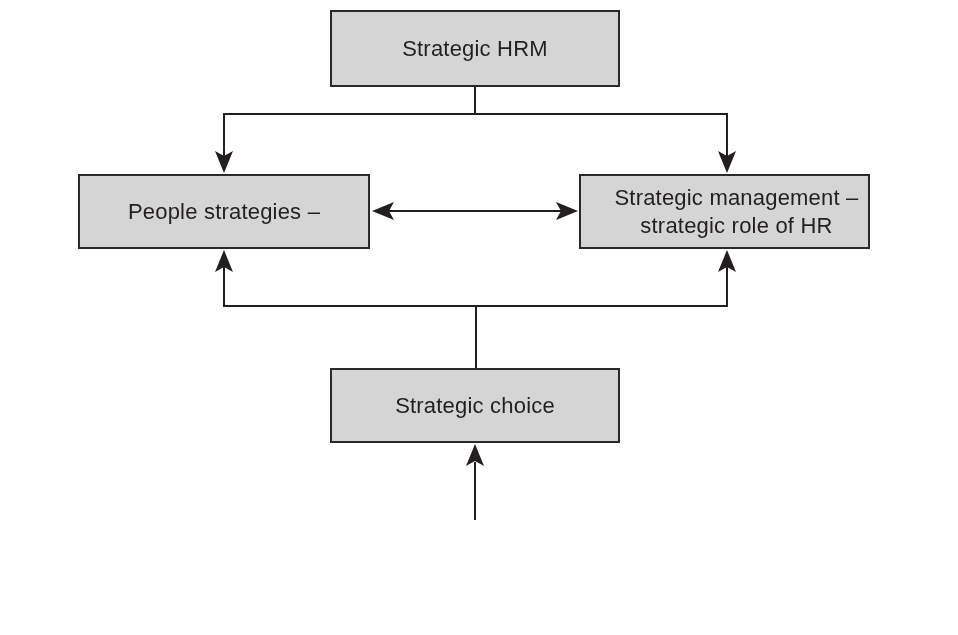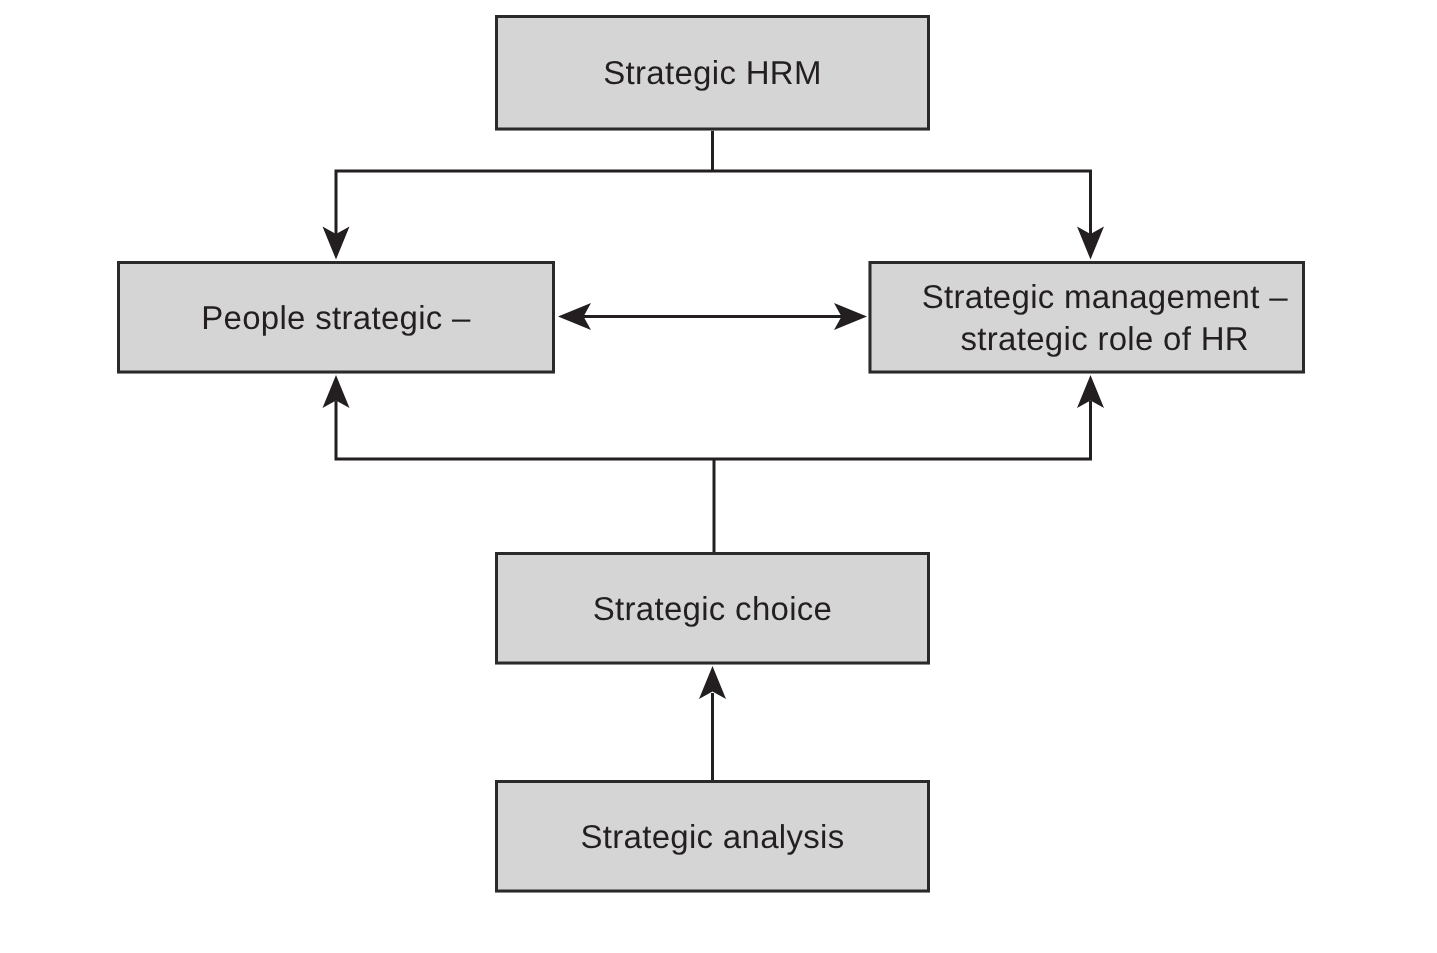--- a/index.html
+++ b/index.html
@@ -83,29 +83,26 @@
       <path class="edge" d="M475 520 L475 462"></path>
       <path class="arrowhead" d="M475 444 L466 466 L475 461 L484 466 Z"></path>
     </g>
   </svg>
 
   <div class="node node-hrm">
     <span>Strategic HRM</span>
   </div>
 
   <div class="node node-people">
-    <span>People strategic –</span>
+    <span>People strategies –</span>
   </div>
 
   <div class="node node-mgmt">
     <span>Strategic management –</span>
     <span>strategic role of HR</span>
   </div>
 
   <div class="node node-choice">
     <span>Strategic choice</span>
   </div>
 
-  <div class="node node-analysis">
-    <span>Strategic analysis</span>
-  </div>
 
 </div>
 
 </body></html>

